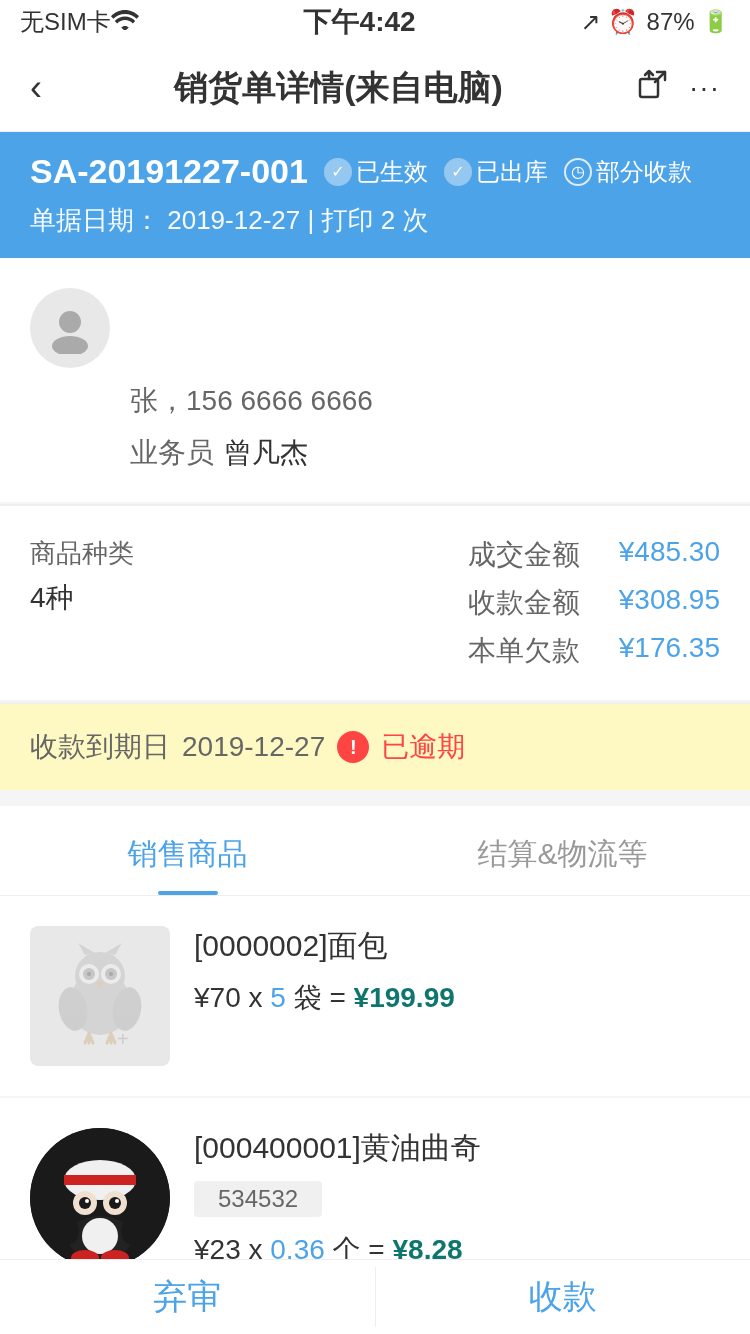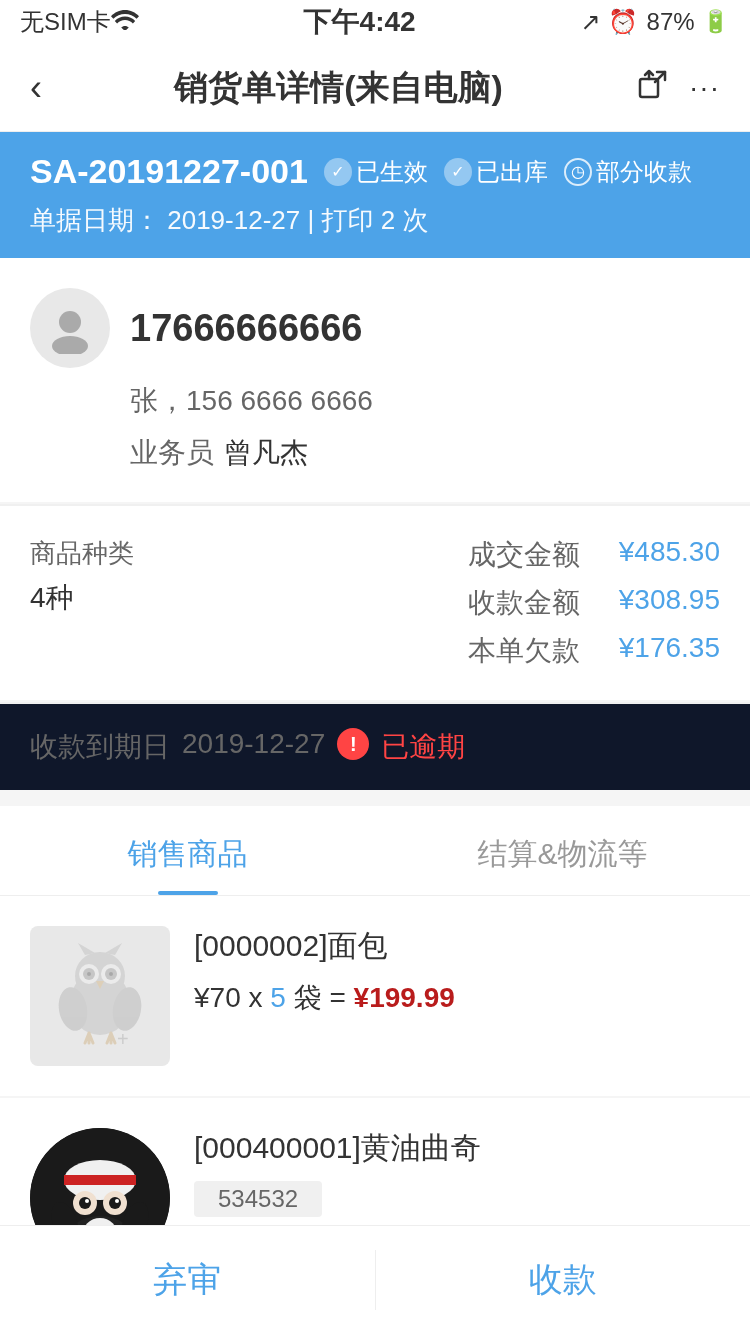--- a/index.html
+++ b/index.html
@@ -177,23 +177,24 @@
       display: flex;
       justify-content: flex-end;
       gap: 20px;
       font-size: 28px;
     }
     .stats-row-label { color: #666; }
     .stats-row-value { color: #4da3e8; min-width: 120px; text-align: right; }
 
     
     .due-date-row {
-      background: #0f172a;
+      background: #fef9c3;
       padding: 24px 30px;
       display: flex;
+      align-items: center;
       gap: 12px;
       font-size: 28px;
       color: #666;
       margin-bottom: 16px;
     }
     .overdue-badge {
       background: #ff4444;
       color: #fff;
       border-radius: 50%;
       width: 32px;
@@ -275,29 +276,29 @@
       padding: 4px 24px;
       font-size: 24px;
       color: #666;
       margin-bottom: 14px;
     }
     .product-price {
       font-size: 28px;
       color: #333;
     }
     .price-highlight { color: #4da3e8; }
-    .price-total { color: #b91c1c; font-weight: 600; }
+    .price-total { color: #0f766e; font-weight: 600; }
 
     
     .bottom-bar {
       position: fixed;
       bottom: 0;
       left: 0;
       width: 750px;
-      height: 109px;
+      height: 75px;
       background: #fff;
       border-top: 1px solid #eee;
       display: flex;
     }
     .bottom-btn {
       flex: 1;
       display: flex;
       align-items: center;
       justify-content: center;
       font-size: 34px;
@@ -390,21 +391,20 @@
 </div>
 
 <div class="customer-card">
   <div class="customer-top">
     <div class="avatar">
       <svg width="52" height="52" viewBox="0 0 52 52" fill="none">
         <circle cx="26" cy="20" r="11" fill="#aaa"></circle>
         <ellipse cx="26" cy="44" rx="18" ry="10" fill="#aaa"></ellipse>
       </svg>
     </div>
-    <span class="customer-name">17666666666</span>
   </div>
   <div class="customer-phone">张，156 6666 6666</div>
   <div class="customer-meta">
     <div class="meta-item">
       <span class="meta-label">业务员</span>
       <span class="meta-value">曾凡杰</span>
     </div>
   </div>
 </div>
 

